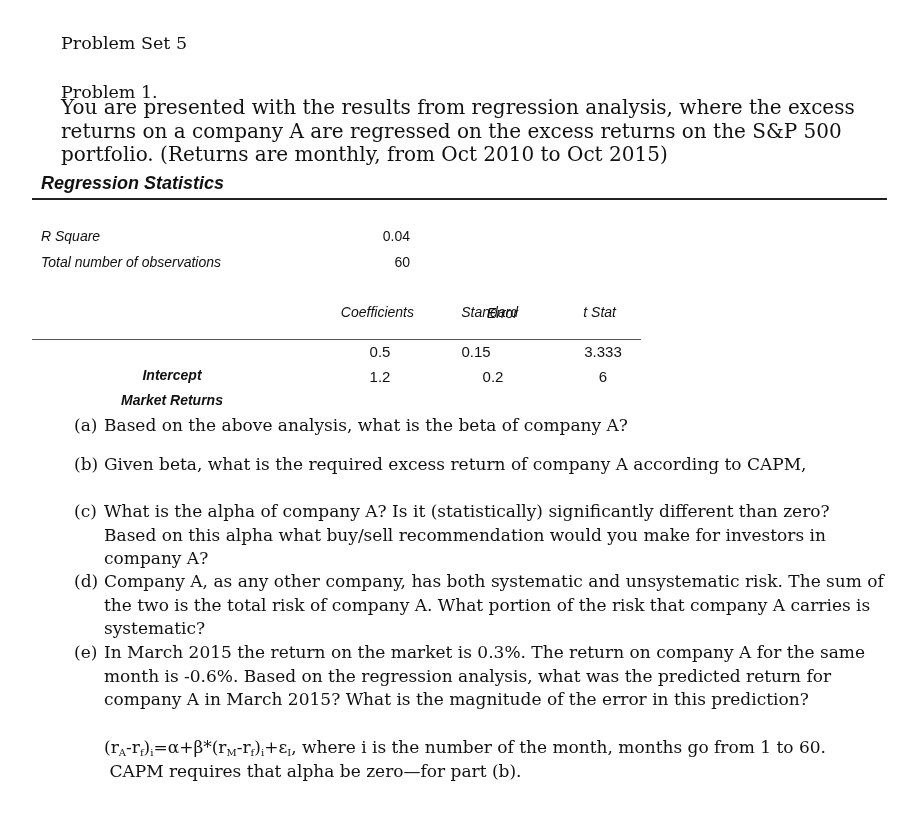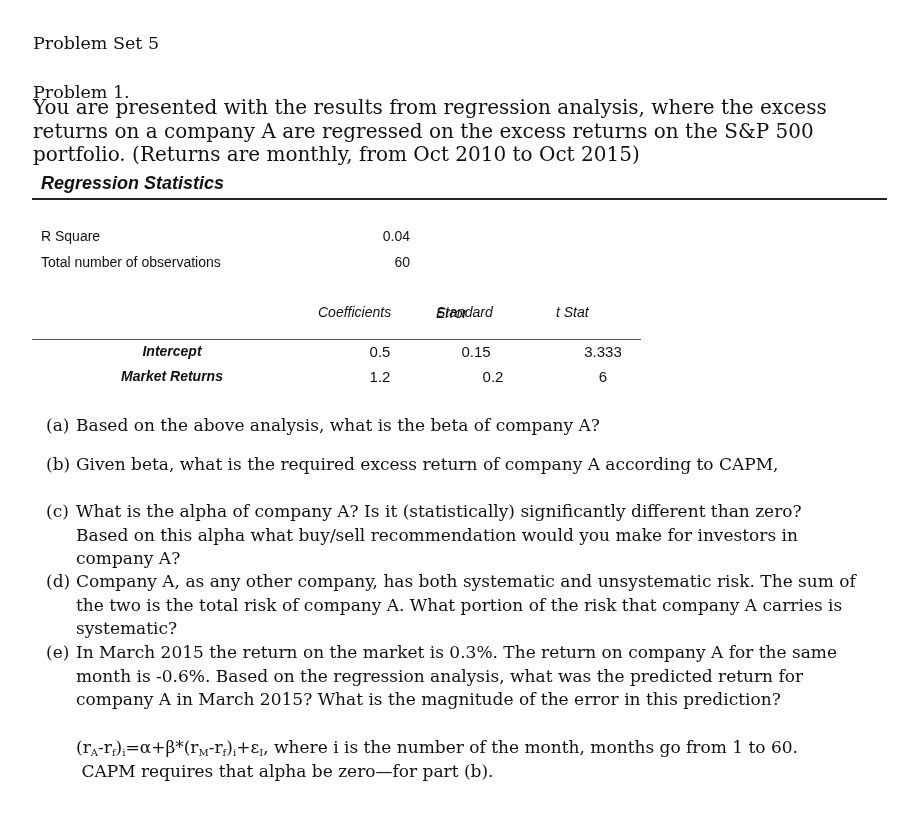--- a/index.html
+++ b/index.html
@@ -1,33 +1,33 @@
 <!DOCTYPE html>
 <html><head>
 <meta charset="utf-8">
 <style>
   html, body { margin: 0; padding: 0; background: #ffffff; }
   body { width: 898px; height: 833px; position: relative; overflow: hidden; color: #111; }
-  .serif { font-family: "DejaVu Serif", "Liberation Serif", serif; }
+  .serif { font-family: "DejaVu Serif", "Liberation Serif", serif; margin-left: 28px; }
   .sans { font-family: "Liberation Sans", "DejaVu Sans", sans-serif; }
   .abs { position: absolute; white-space: nowrap; }
 
   .title { left: 33px; top: 33px; font-size: 17.5px; }
   .p1 { left: 33px; top: 82px; font-size: 17.5px; }
   .intro { left: 33px; top: 96px; font-size: 20px; line-height: 23.5px; }
 
   .reg-heading { left: 41px; top: 173px; font-size: 18px; font-weight: bold; font-style: italic; }
   .rule-top { left: 32px; top: 198px; width: 855px; height: 2px; background: #222; }
 
-  .stat-label { left: 41px; font-size: 14px; }
+  .stat-label { left: 41px; font-size: 14px; font-style: italic; }
   .stat-val { font-size: 14px; text-align: right; width: 60px; }
 
-  .colhead { font-size: 14px; font-style: italic; text-align: left; }
+  .colhead { font-size: 14px; font-style: italic; text-align: right; }
   .rule-mid { left: 32px; top: 339px; width: 609px; height: 1px; background: #555; }
-  .rowlabel { font-size: 14px; font-weight: bold; font-style: italic; text-align: center; width: 240px; left: 52px; }
+  .rowlabel { font-size: 14px; font-weight: bold; font-style: italic; text-align: center; width: 240px; left: 52px; margin-top: 24px; }
   .num { font-size: 15px; text-align: center; width: 60px; }
 
   .q { left: 46px; font-size: 17px; line-height: 23.5px; white-space: normal; }
   .q .lbl { display: inline-block; width: 30px; }
   .q .indent { padding-left: 30px; display: block; }
   .hint { left: 76px; font-size: 17px; line-height: 23.5px; white-space: normal; }
   sub { font-size: 10px; vertical-align: -3px; line-height: 0; }
 </style>
 </head>
 <body>

